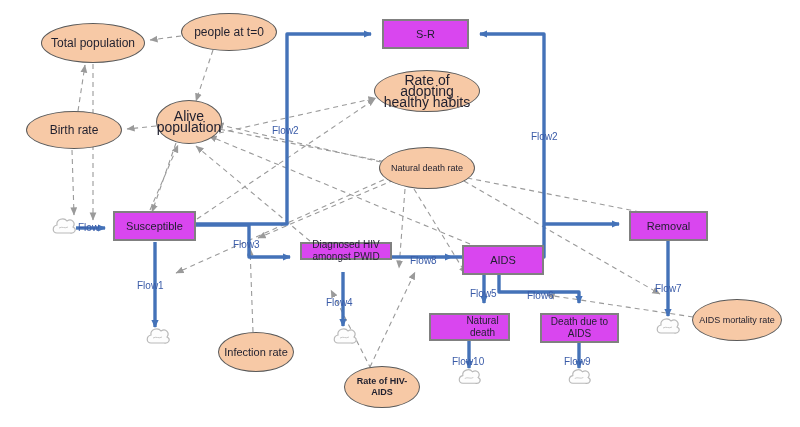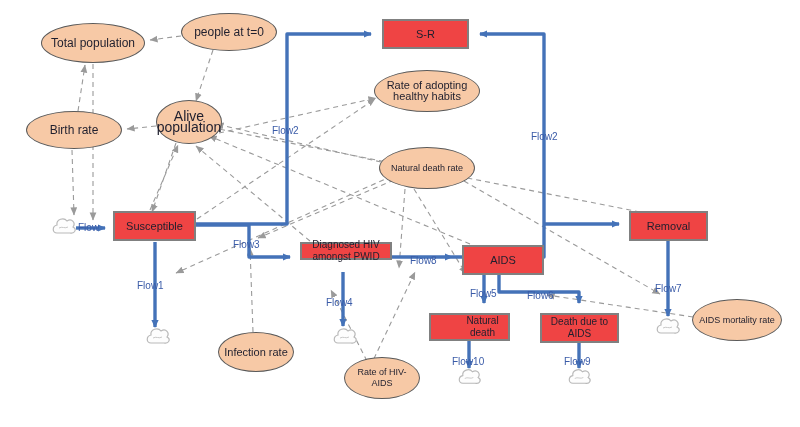--- a/index.html
+++ b/index.html
@@ -1,20 +1,20 @@
 <!DOCTYPE html>
 <html><head>
 <meta charset="utf-8">
 <style>
   html,body{margin:0;padding:0;background:#ffffff;}
   body{font-family:"Liberation Sans", sans-serif;}
   #canvas{position:relative;width:800px;height:427px;background:#fff;overflow:hidden;}
   #wires{position:absolute;left:0;top:0;width:800px;height:427px;}
   .node{position:absolute;box-sizing:border-box;display:flex;align-items:center;justify-content:center;text-align:center;}
-  .stock{background:#ef4444;border:2px solid #808080;color:#1f1f2e;font-size:11px;line-height:12px;padding:1px 2px;}
+  .stock{background:#d946ef;border:2px solid #808080;color:#1f1f2e;font-size:11px;line-height:12px;padding:1px 2px;}
   .aux{background:#f7c9a6;border:1.6px solid #5a5a5a;border-radius:50%;color:#1f1f2e;font-size:12px;line-height:11px;padding:0 3px;}
   .flowlabel{position:absolute;color:#3a5ba8;font-size:10px;line-height:11px;white-space:nowrap;}
   .cloud{position:absolute;}
 </style>
 </head>
 <body>
 
 <div id="canvas">
 
   <svg id="wires" viewBox="0 0 800 427" xmlns="http://www.w3.org/2000/svg">
@@ -145,27 +145,27 @@
   <div class="node stock" style="left:540px;top:313px;width:79px;height:30px;font-size:10px;">Death due to AIDS</div>
 
   <div class="node aux" style="left:41px;top:23px;width:104px;height:40px;">Total population</div>
 
   <div class="node aux" style="left:181px;top:13px;width:96px;height:38px;">people at t=0</div>
 
   <div class="node aux" style="left:26px;top:111px;width:96px;height:38px;">Birth rate</div>
 
   <div class="node aux" style="left:156px;top:100px;width:66px;height:44px;font-size:14px;">Alive population</div>
 
-  <div class="node aux" style="left:374px;top:70px;width:106px;height:42px;font-size:11px;">Rate of adopting healthy habits</div>
+  <div class="node aux" style="left:374px;top:70px;width:106px;height:42px;font-size:14px;">Rate of adopting healthy habits</div>
 
   <div class="node aux" style="left:379px;top:147px;width:96px;height:42px;font-size:9px;">Natural death rate</div>
 
   <div class="node aux" style="left:218px;top:332px;width:76px;height:40px;font-size:11px;">Infection rate</div>
 
-  <div class="node aux" style="left:344px;top:357px;width:76px;height:42px;font-size:9px;">Rate of HIV-AIDS</div>
+  <div class="node aux" style="left:344px;top:366px;width:76px;height:42px;font-size:9px;font-weight:bold;">Rate of HIV-AIDS</div>
 
   <div class="node aux" style="left:692px;top:299px;width:90px;height:42px;font-size:9px;">AIDS mortality rate</div>
 
   <div class="flowlabel" style="left:78px;top:222px;">Flow</div>
   <div class="flowlabel" style="left:137px;top:280px;">Flow1</div>
   <div class="flowlabel" style="left:272px;top:125px;">Flow2</div>
   <div class="flowlabel" style="left:531px;top:131px;">Flow2</div>
   <div class="flowlabel" style="left:233px;top:239px;">Flow3</div>
   <div class="flowlabel" style="left:326px;top:297px;">Flow4</div>
   <div class="flowlabel" style="left:470px;top:288px;">Flow5</div>

